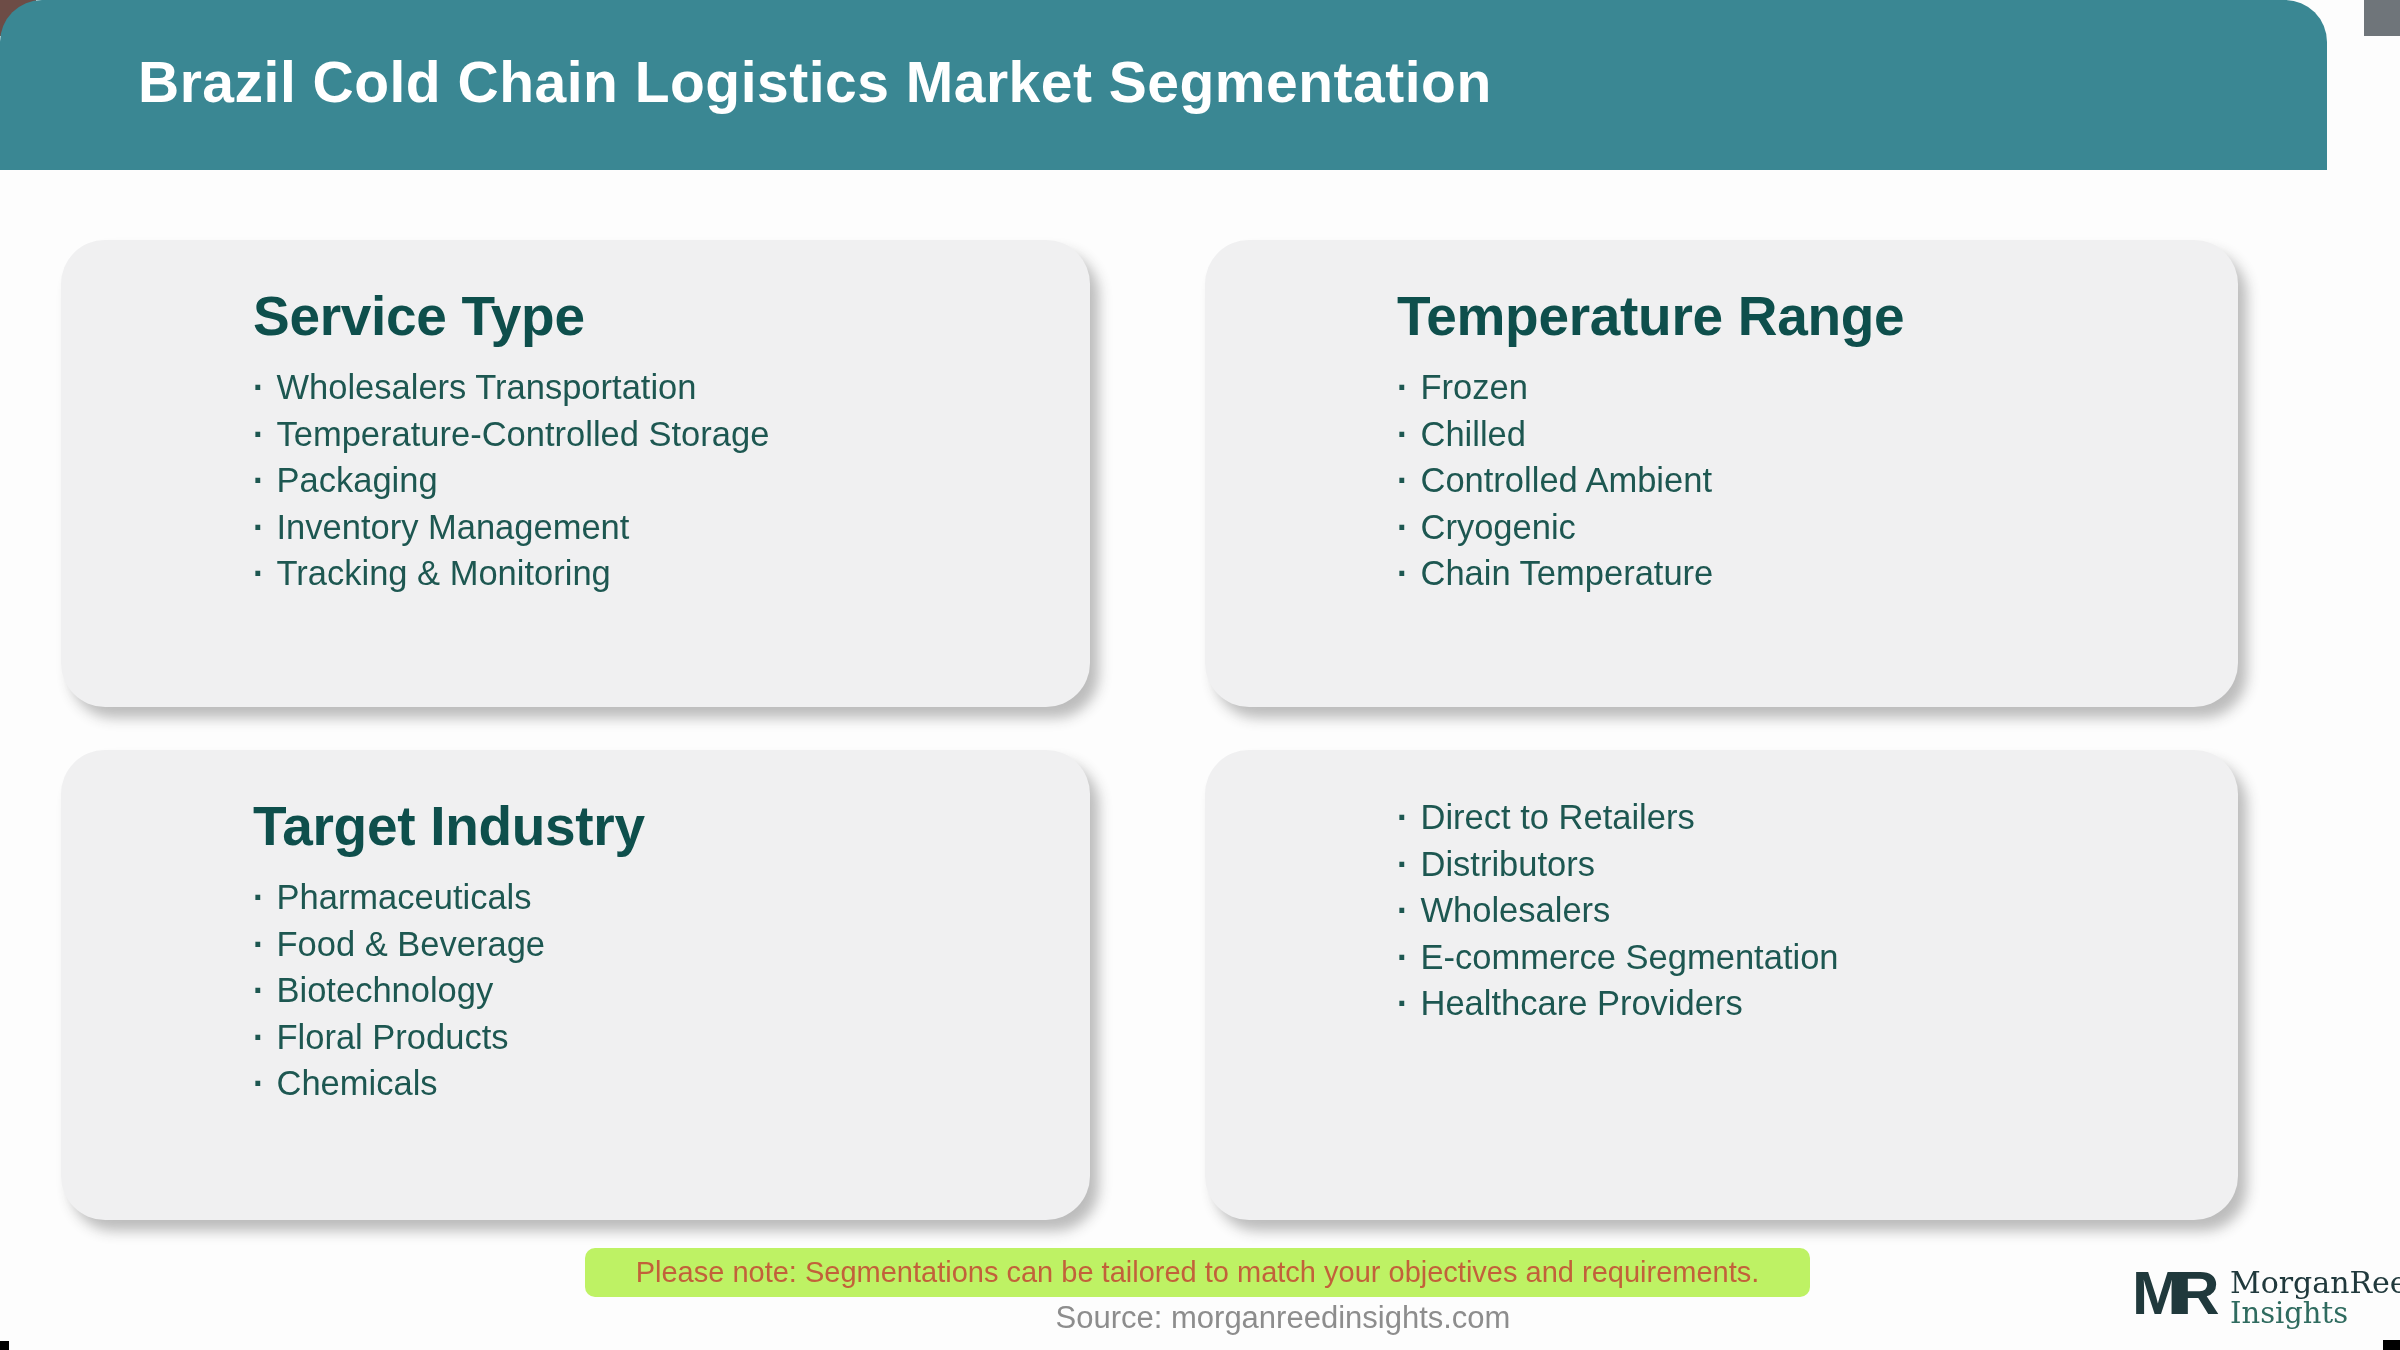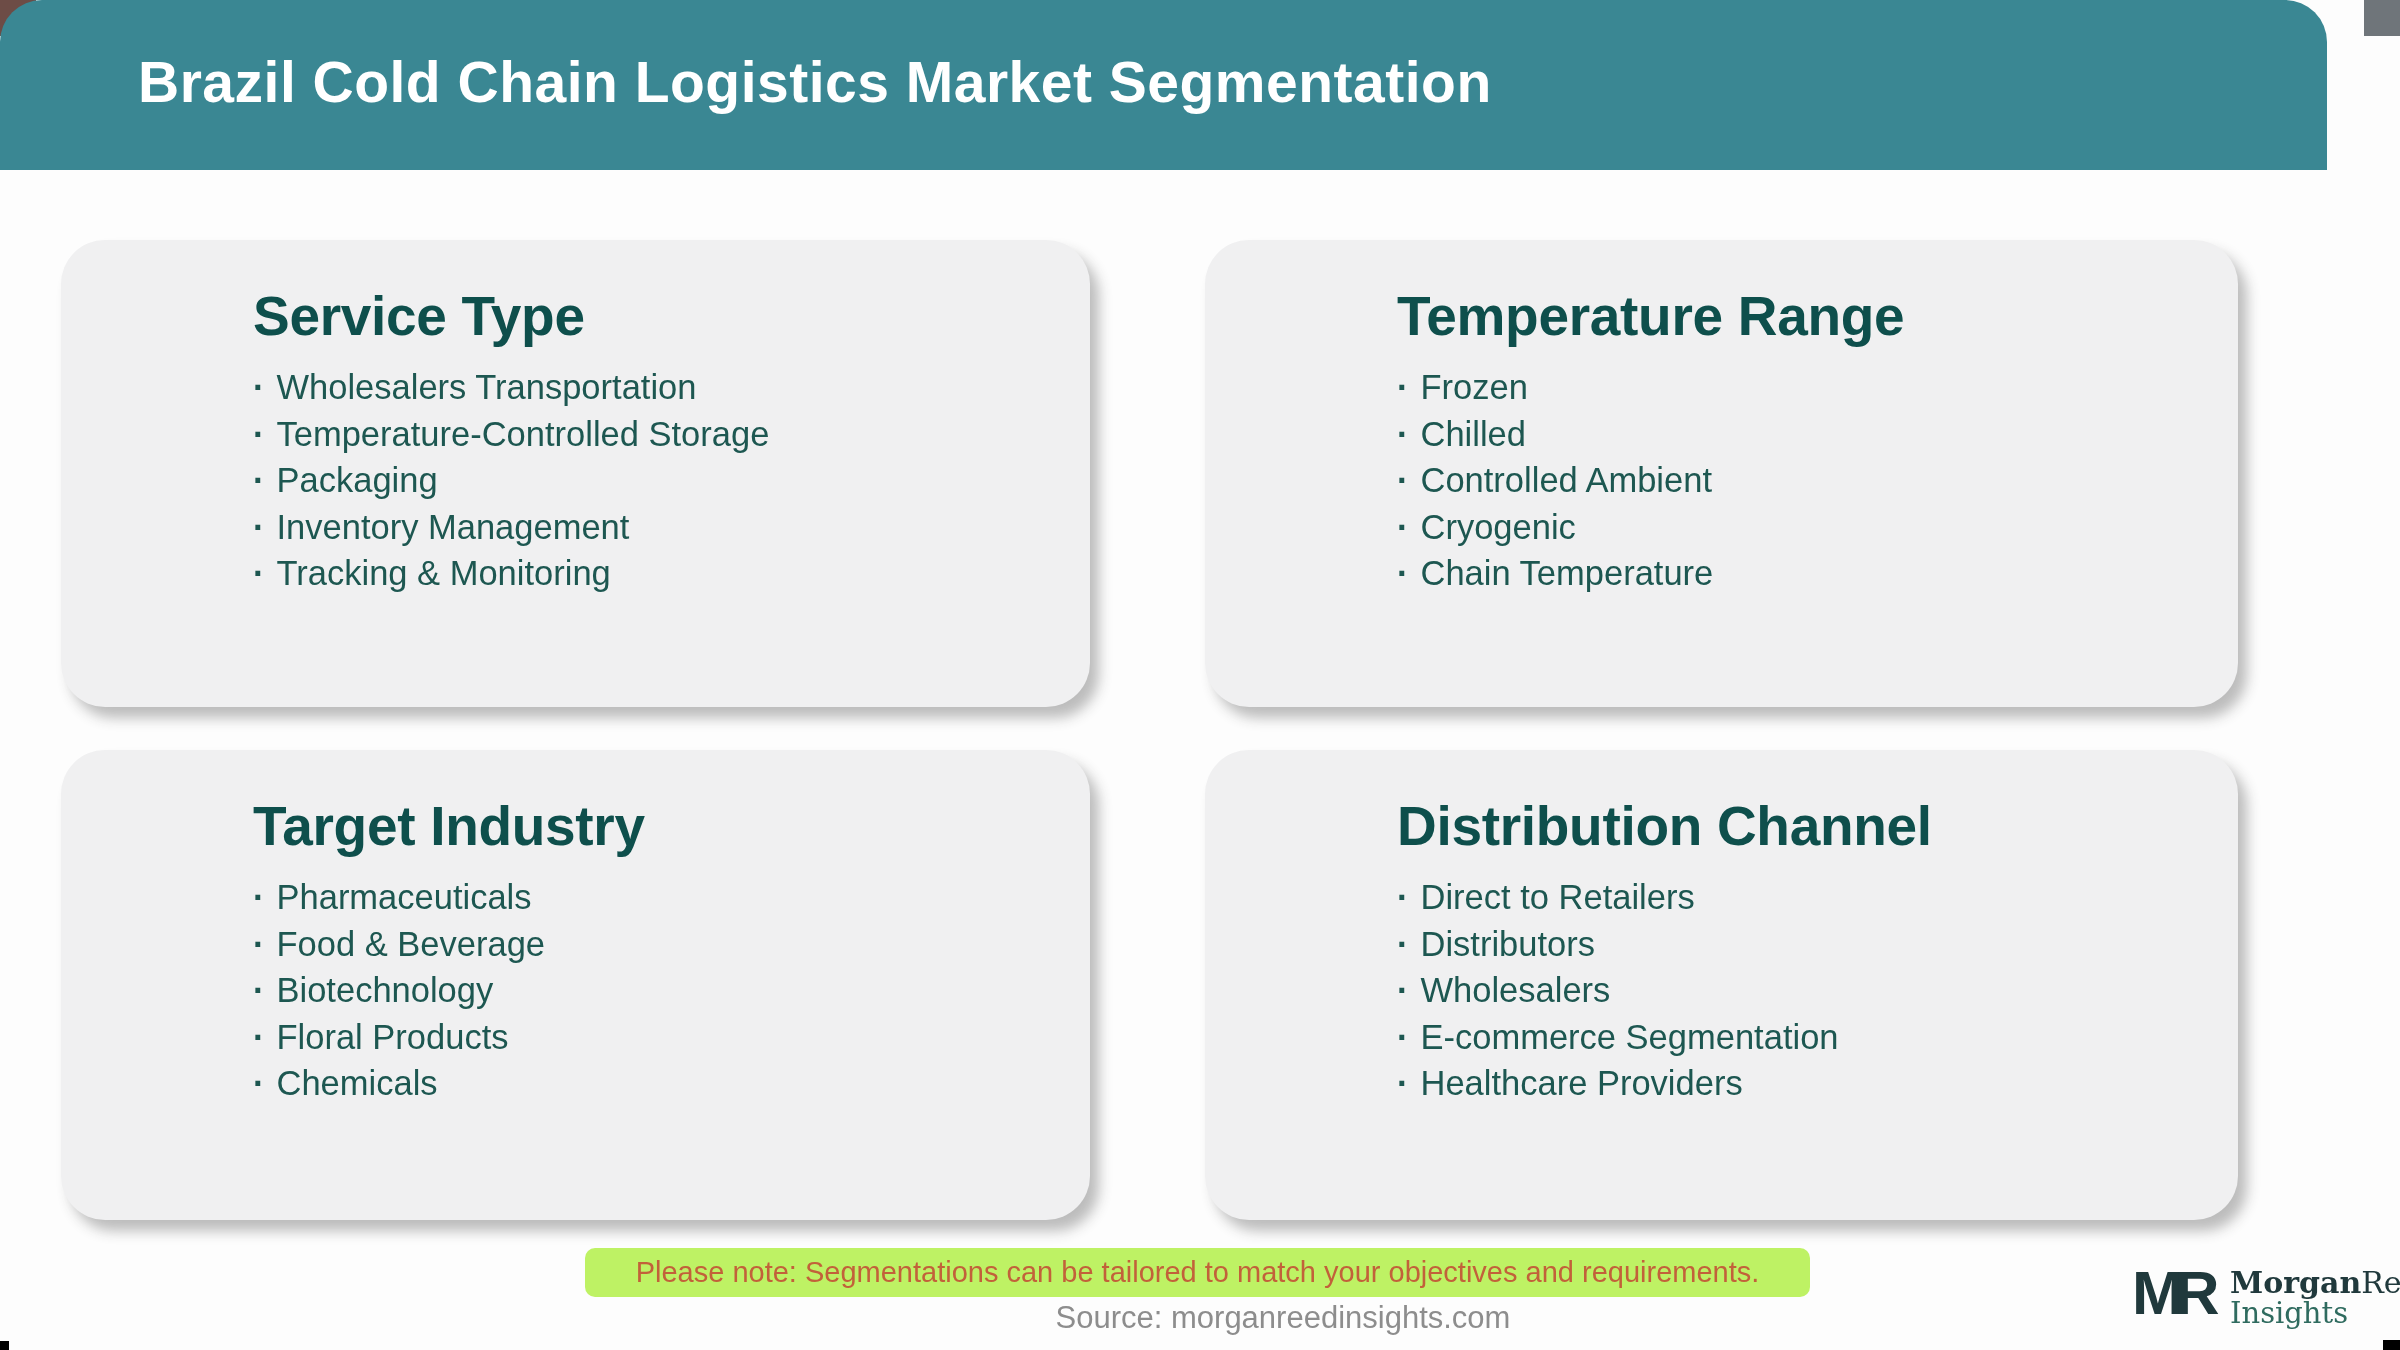--- a/index.html
+++ b/index.html
@@ -30,21 +30,21 @@
   .note{position:absolute;left:585px;top:1248px;width:1225px;height:49px;background:#bef264;
         border-radius:10px;display:flex;align-items:center;justify-content:center;
         font-size:29px;color:#c2613a;}
   .source{position:absolute;left:0;right:0;top:1300px;text-align:center;padding-left:150px;
         font-size:31px;color:#8d8d8d;margin-left:16px;}
 
   .logo{position:absolute;left:2136px;top:1262px;display:flex;align-items:flex-start;gap:10px;z-index:3;}
   .logo .mark{width:84px;height:62px;}
   .logo .words{font-family:"DejaVu Serif",serif;line-height:1.02;padding-top:6px;}
   .logo .line1{font-size:30px;color:#20393c;}
-  .logo .line1 .b{font-weight:700;}
+  .logo .line1 .b{font-weight:400;}
   .logo .line2{font-size:29px;color:#2f6b5f;}
 
   .black-bl{position:absolute;left:0;top:1341px;width:9px;height:9px;background:#000;}
   .black-br{position:absolute;left:2383px;top:1340px;width:17px;height:10px;background:#000;}
 </style>
 </head>
 <body>
 
 <div id="page">
 
@@ -134,21 +134,20 @@
           <li>
             <span class="dot">·</span>
             <span>Chemicals</span>
           </li>
         </ul>
     </div>
   </div>
 
   <div class="card" id="card-3">
     <div class="card-inner">
-      <h2>Distribution Channel</h2>
       <ul>
           <li>
             <span class="dot">·</span>
             <span>Direct to Retailers</span>
           </li>
           <li>
             <span class="dot">·</span>
             <span>Distributors</span>
           </li>
           <li>

